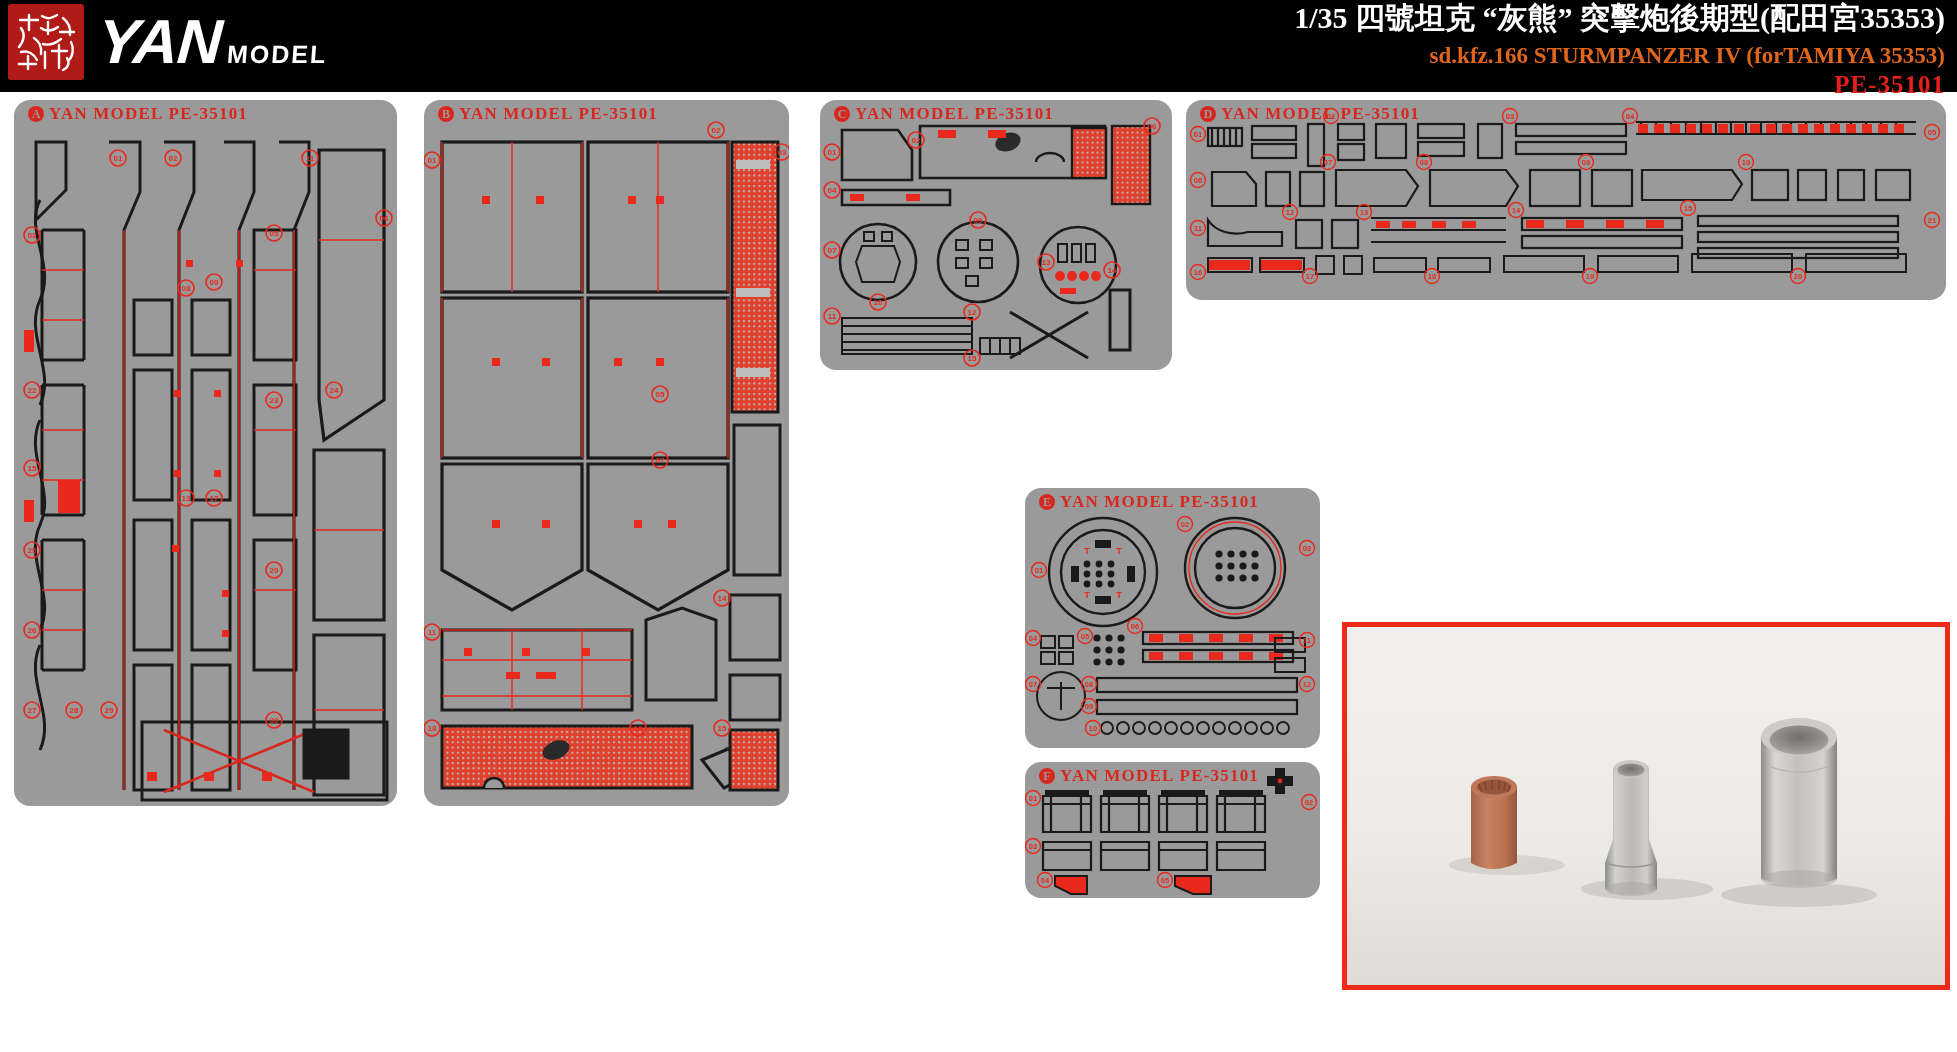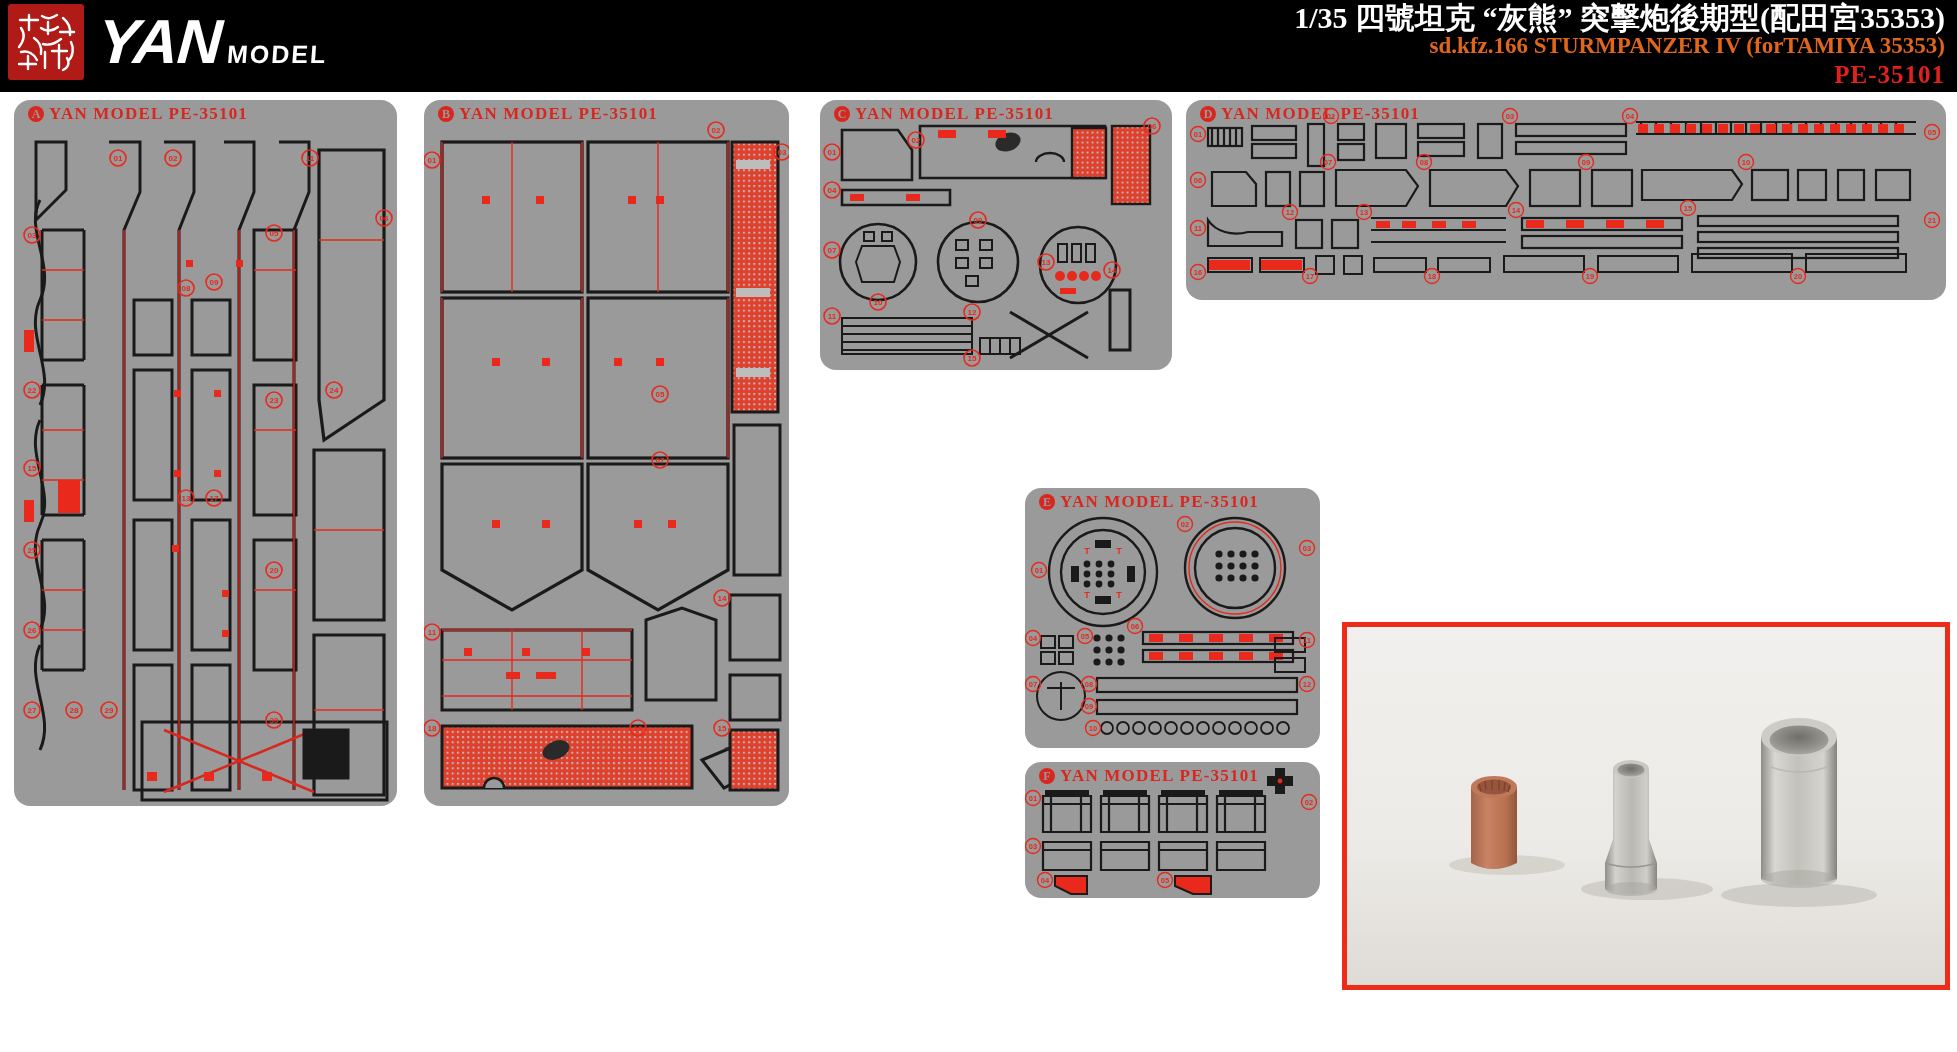--- a/index.html
+++ b/index.html
@@ -69,21 +69,21 @@
     font-size: 30px;
     letter-spacing: 0px;
     white-space: nowrap;
   }
   #t-line2 {
     color: #e0661c;
     font-weight: bold;
     font-size: 23px;
     letter-spacing: 0px;
     white-space: nowrap;
-    margin-top: 0;
+    margin-top: 10px;
   }
   #t-line3 {
     color: #e2201c;
     font-weight: bold;
     font-size: 25px;
     letter-spacing: 1px;
     white-space: nowrap;
     margin-top: 2px;
   }
 

